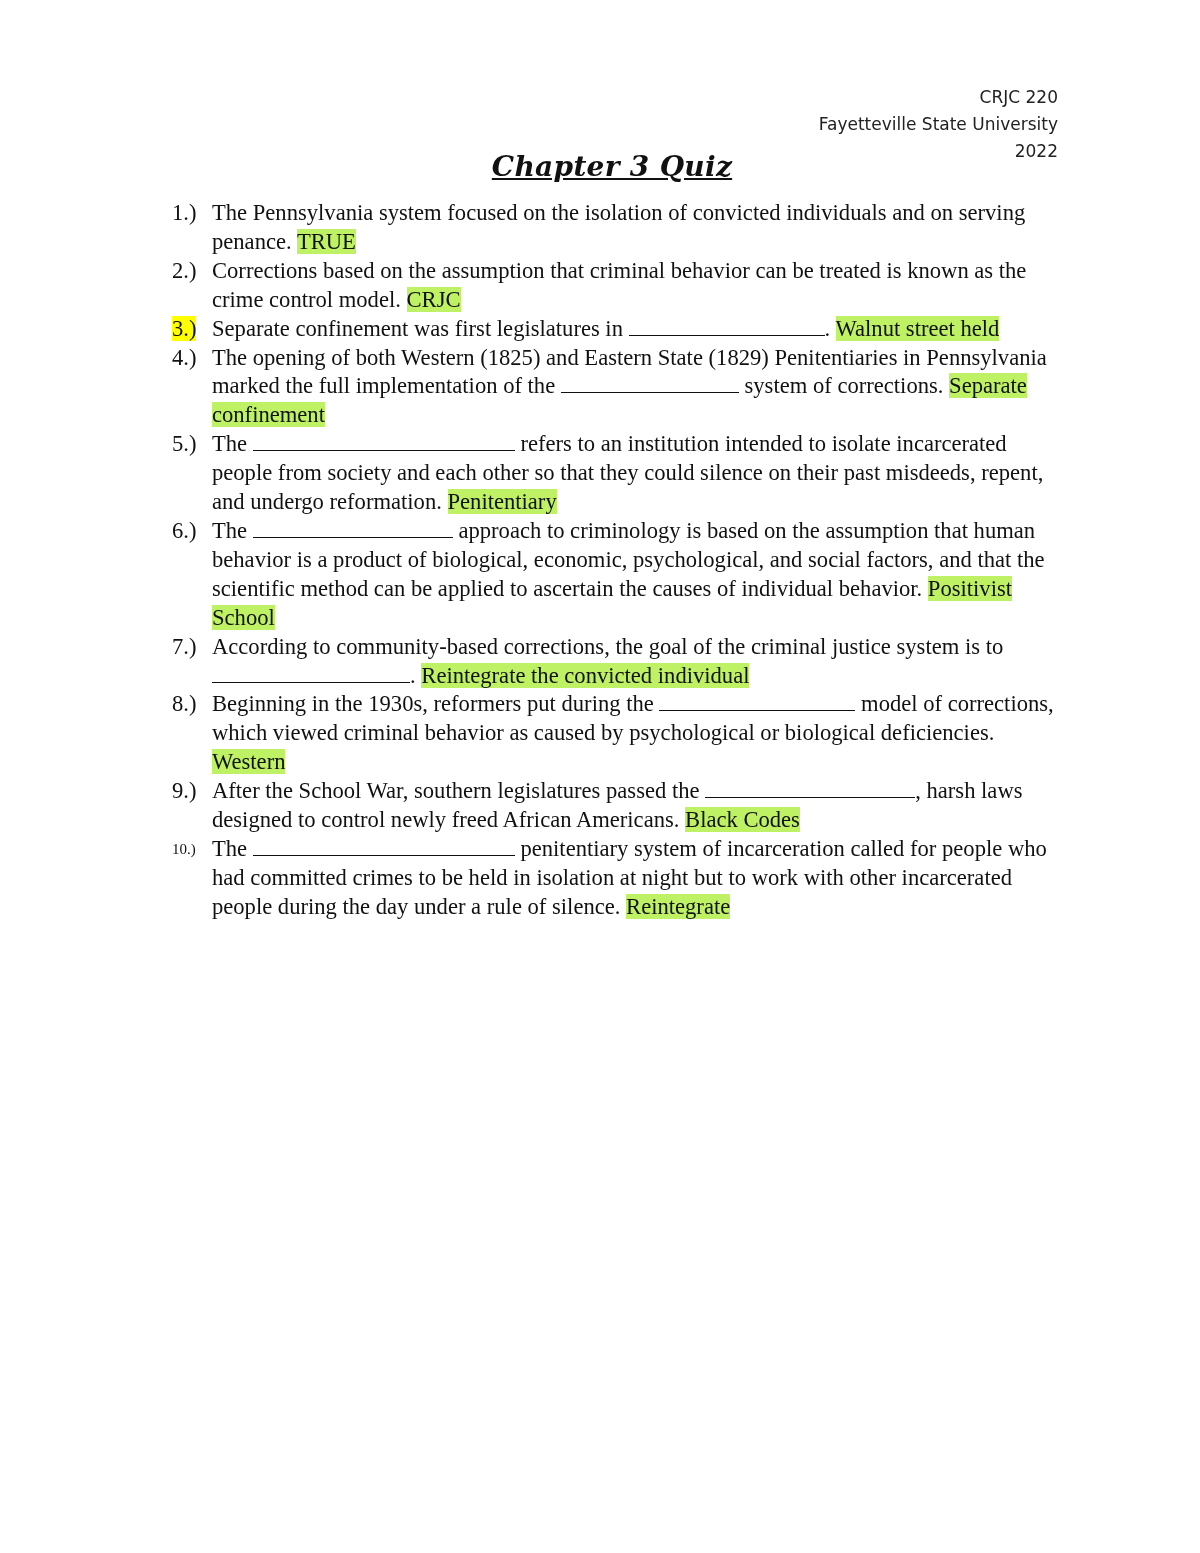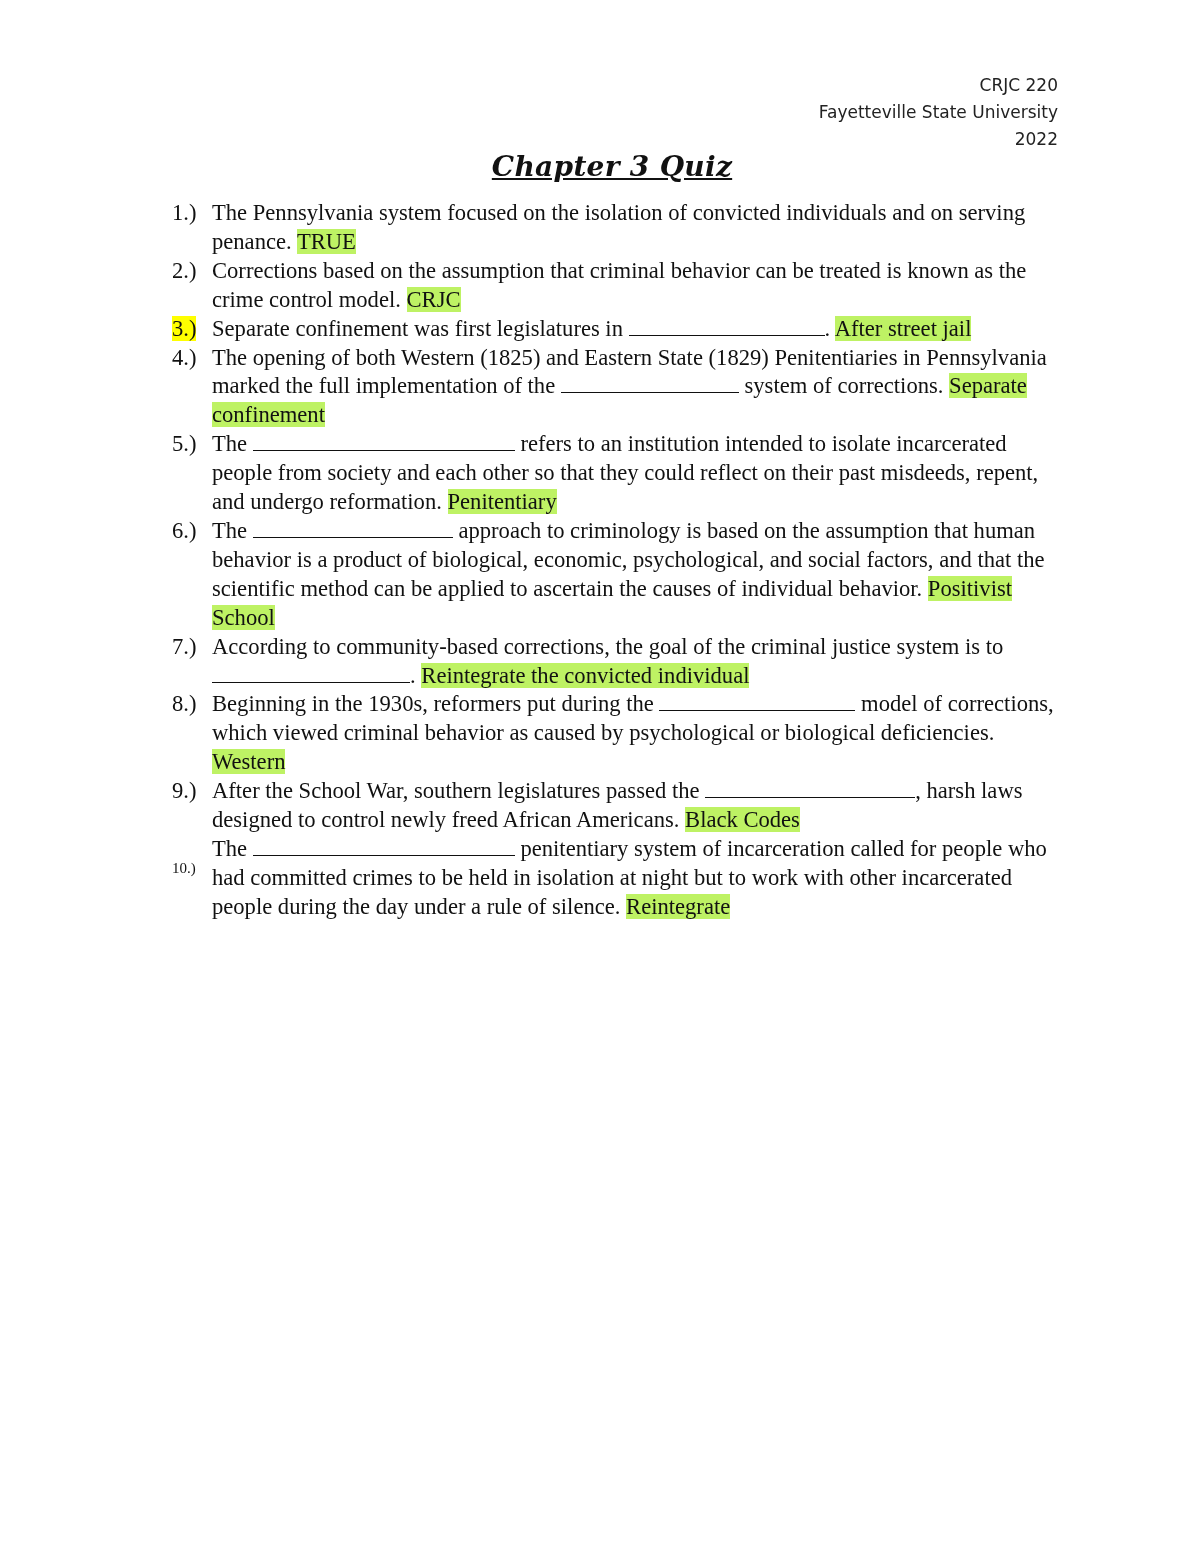--- a/index.html
+++ b/index.html
@@ -1,33 +1,33 @@
 <!DOCTYPE html>
 <html><head>
 <meta charset="utf-8">
 <style>
   html, body { margin: 0; padding: 0; background: #ffffff; }
   body { width: 1200px; height: 1553px; position: relative; overflow: hidden; }
   .header {
-    position: absolute; right: 142px; top: 72px; text-align: right;
+    position: absolute; right: 142px; top: 84px; text-align: right;
     font-family: "DejaVu Sans", sans-serif; font-size: 17px; line-height: 27px; color: #222;
   }
   .title {
     position: absolute; left: 12px; width: 1200px; top: 150px; text-align: center;
     font-family: "DejaVu Serif", serif; font-size: 28px; font-weight: bold; font-style: italic;
     text-decoration: underline; color: #111; letter-spacing: 0.3px;
   }
   .quiz {
     position: absolute; left: 172px; top: 199px; width: 900px;
     font-family: "Liberation Serif", serif; font-size: 22.6px; line-height: 28.9px; color: #111;
     margin: 0; padding: 0; list-style: none;
   }
   .item { display: flex; }
   .num { width: 40px; flex: none; }
-  .num.small { font-size: 15px; margin-top: 19px; }
+  .num.small { font-size: 15px; }
   .num.hl span { background: #ffff00; }
   .text { flex: 1; }
   .hl-ans { background: #bef264; }
   .blank { display: inline-block; border-bottom: 1.5px solid #111; height: 20px; vertical-align: baseline; }
 </style>
 </head>
 <body>
 
 <div class="header">
   <div>CRJC 220</div>
@@ -41,29 +41,29 @@
   <div class="item">
     <span class="num">1.)</span>
     <span class="text"><span>The Pennsylvania system focused on the isolation of convicted individuals and on serving penance.</span> <span class="hl-ans">TRUE</span></span>
   </div>
   <div class="item">
     <span class="num">2.)</span>
     <span class="text"><span>Corrections based on the assumption that criminal behavior can be treated is known as the crime control model.</span> <span class="hl-ans">CRJC</span></span>
   </div>
   <div class="item">
     <span class="num hl"><span>3.)</span></span>
-    <span class="text"><span>Separate confinement was first legislatures in</span> <span class="blank" style="width:196px"></span><span>.</span> <span class="hl-ans">After street jail</span></span>
+    <span class="text"><span>Separate confinement was first legislatures in</span> <span class="blank" style="width:196px"></span><span>.</span> <span class="hl-ans">Walnut street held</span></span>
   </div>
   <div class="item">
     <span class="num">4.)</span>
     <span class="text"><span>The opening of both Western (1825) and Eastern State (1829) Penitentiaries in Pennsylvania marked the full implementation of the</span> <span class="blank" style="width:178px"></span> <span>system of corrections.</span> <span class="hl-ans">Separate confinement</span></span>
   </div>
   <div class="item">
     <span class="num">5.)</span>
-    <span class="text"><span>The</span> <span class="blank" style="width:262px"></span> <span>refers to an institution intended to isolate incarcerated people from society and each other so that they could reflect on their past misdeeds, repent, and undergo reformation.</span> <span class="hl-ans">Penitentiary</span></span>
+    <span class="text"><span>The</span> <span class="blank" style="width:262px"></span> <span>refers to an institution intended to isolate incarcerated people from society and each other so that they could silence on their past misdeeds, repent, and undergo reformation.</span> <span class="hl-ans">Penitentiary</span></span>
   </div>
   <div class="item">
     <span class="num">6.)</span>
     <span class="text"><span>The</span> <span class="blank" style="width:200px"></span> <span>approach to criminology is based on the assumption that human behavior is a product of biological, economic, psychological, and social factors, and that the scientific method can be applied to ascertain the causes of individual behavior.</span> <span class="hl-ans">Positivist School</span></span>
   </div>
   <div class="item">
     <span class="num">7.)</span>
     <span class="text"><span>According to community-based corrections, the goal of the criminal justice system is to</span> <span class="blank" style="width:198px"></span><span>.</span> <span class="hl-ans">Reintegrate the convicted individual</span></span>
   </div>
   <div class="item">

